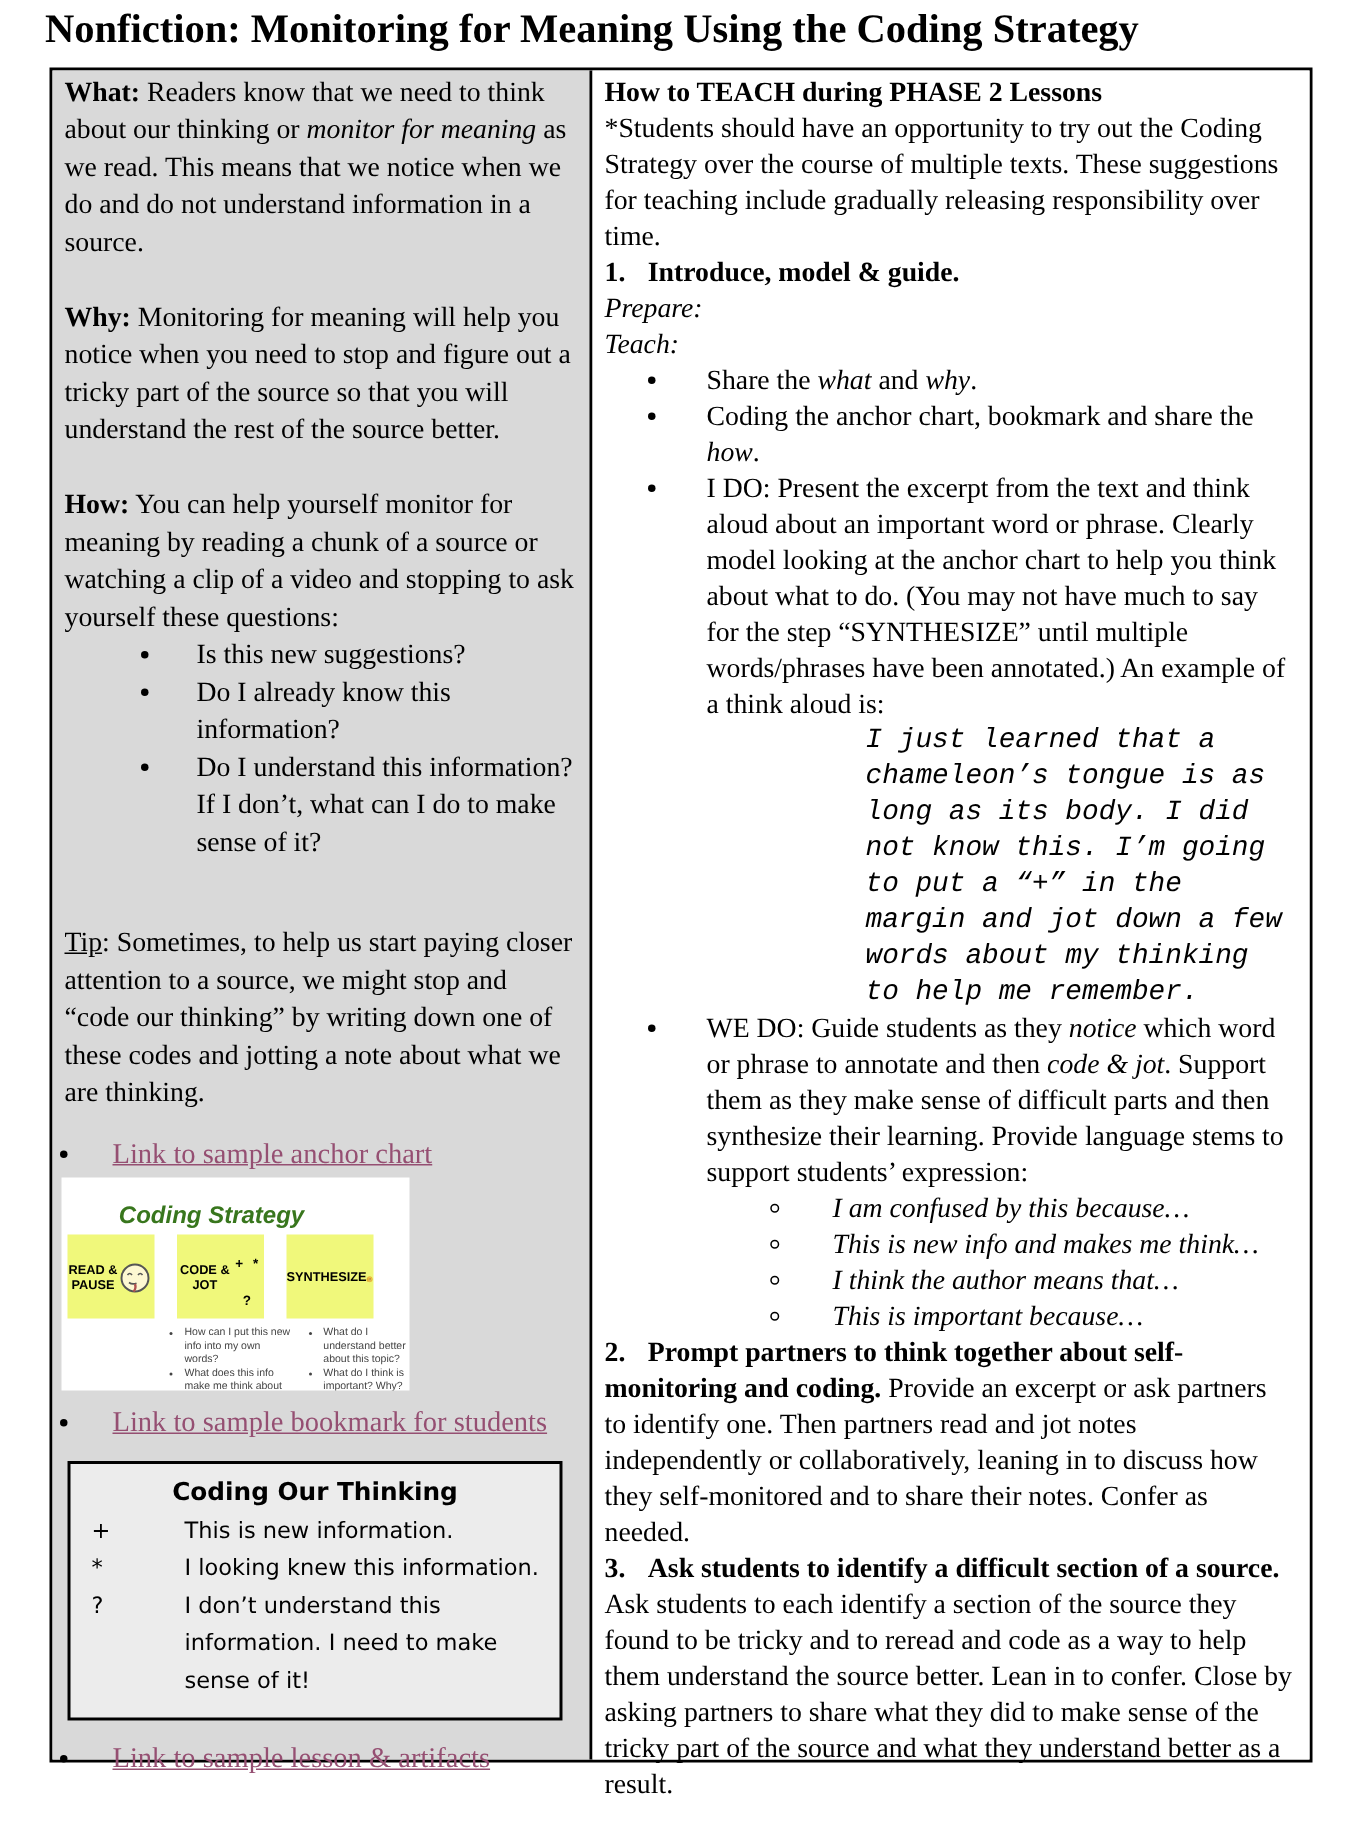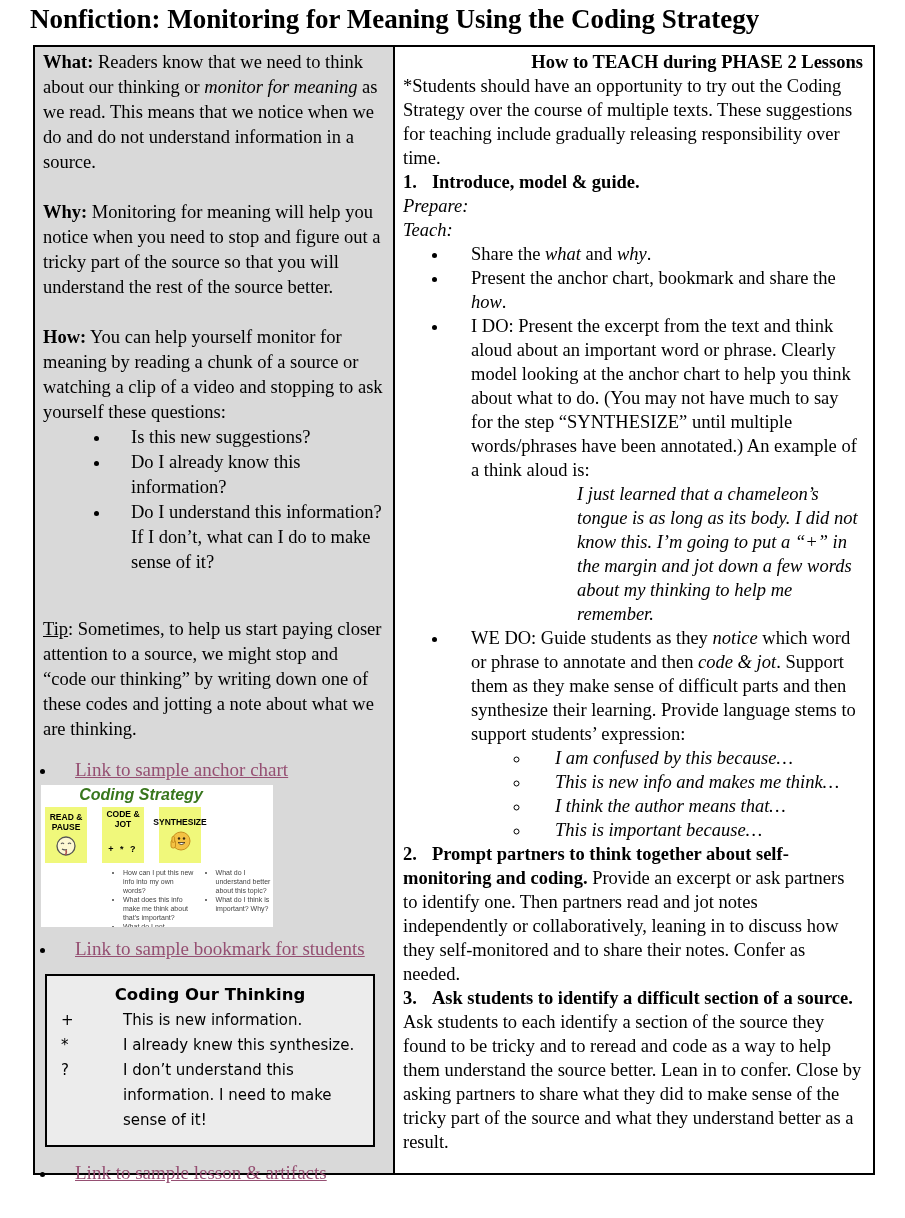--- a/index.html
+++ b/index.html
@@ -33,35 +33,35 @@
   ul.l-bullets li { padding-left:20px; }
   ul.r-bullets { padding-left:46px; list-style:disc; }
   ul.r-bullets li { padding-left:22px; }
   ul.stems { padding-left:128px; list-style:circle; font-style:italic; }
   ul.stems li { padding-left:24px; }
   ul.links { padding-left:14px; list-style:disc; margin-top:15px; }
   ul.links li { padding-left:18px; }
   a.doc-link { color:#954F72; text-decoration:underline; font-size:19px; cursor:pointer; }
   .u { text-decoration:underline; }
   .num { margin-right:15px; }
-  .think-aloud { margin-left:106px; margin-right:4px; font-style:italic; }
+  .think-aloud { margin-left:106px; margin-right:4px; font-style:italic;font-family:Liberation Mono, monospace; }
 
   
   .anchor-chart {
     width:232px; height:142px; background:#fff; margin-top:2px; margin-left:-2px;
     font-family:"Liberation Sans", sans-serif; overflow:hidden;
   }
   .ac-title {
     text-align:center; width:200px; font-weight:bold; font-style:italic;
-    font-size:16px; line-height:20px; color:#38761d; padding-top:0;
+    font-size:16px; line-height:20px; color:#38761d; padding-top:16px;
   }
   .ac-row { display:flex; gap:15px; padding-left:4px; margin-top:2px; }
   .ac-card {
-    width:42px; height:56px; background:#f0f87b; text-align:center;
-    display:flex; flex-direction:column; align-items:center; justify-content:center;
+    width:58px; height:56px; background:#f0f87b; text-align:center;
+    display:flex; flex-direction:row; align-items:center; justify-content:center;
   }
   .ac-label { font-size:8.5px; font-weight:bold; line-height:10px; white-space:pre-line; }
   .ac-symbols { font-size:9px; font-weight:bold; margin-top:8px; letter-spacing:2px; }
   .ac-icon { margin-top:3px; }
   .ac-questions { display:flex; margin-top:5px; }
   ul.ac-q { list-style:disc; font-size:7px; line-height:9px; color:#444;
             padding-left:10px; margin:0; font-family:"Liberation Sans", sans-serif; }
   ul.ac-q.q1 { margin-left:72px; width:86px; }
   ul.ac-q.q2 { margin-left:12px; width:70px; }
 
@@ -69,21 +69,21 @@
   .coding-box {
     margin-top:12px; margin-left:2px; width:330px; border:2px solid #000;
     background:#ececec; box-sizing:border-box; padding:6px 8px 12px 8px;
     font-family:"DejaVu Sans", sans-serif;
   }
   .cb-title { text-align:center; font-weight:bold; font-size:16.5px; line-height:26px; }
   .cb-row { display:flex; font-size:15px; line-height:25px; }
   .cb-sym { width:62px; flex:none; padding-left:6px; }
   .cb-text { flex:1; }
 
-  .r-head { text-align:right; font-weight:bold; }
+  .r-head { text-align:left; font-weight:bold; }
   .it { font-style:italic; }
 </style>
 </head>
 <body>
 
 <div class="page">
 
   <h1 class="doc-title">Nonfiction: Monitoring for Meaning Using the Coding Strategy</h1>
 
   <div class="doc-table">
@@ -155,21 +155,21 @@
       </ul>
 
       <div class="coding-box">
         <div class="cb-title">Coding Our Thinking</div>
         <div class="cb-row">
           <span class="cb-sym">+</span>
           <span class="cb-text">This is new information.</span>
         </div>
         <div class="cb-row">
           <span class="cb-sym">*</span>
-          <span class="cb-text">I already knew this synthesize.</span>
+          <span class="cb-text">I looking knew this information.</span>
         </div>
         <div class="cb-row">
           <span class="cb-sym">?</span>
           <span class="cb-text">I don’t understand this information. I need to make sense of it!</span>
         </div>
       </div>
 
       <ul class="links" style="margin-top:13px">
         <li><a class="doc-link">Link to sample lesson &amp; artifacts</a></li>
       </ul>
@@ -181,21 +181,21 @@
       <p class="r-head">How to TEACH during PHASE 2 Lessons</p>
       <p>*Students should have an opportunity to try out the Coding Strategy over the course of multiple texts. These suggestions for teaching include gradually releasing responsibility over time.</p>
 
       <p><b class="num">1.</b><b>Introduce, model &amp; guide.</b></p>
 
       <p class="it">Prepare:</p>
 
       <p class="it">Teach:</p>
       <ul class="r-bullets">
         <li><span>Share the </span><i>what</i><span> and </span><i>why</i><span>.</span></li>
-        <li><span>Present the anchor chart, bookmark and share the </span><i>how</i><span>.</span></li>
+        <li><span>Coding the anchor chart, bookmark and share the </span><i>how</i><span>.</span></li>
         <li><span>I DO: Present the excerpt from the text and think aloud about an important word or phrase. Clearly model looking at the anchor chart to help you think about what to do. (You may not have much to say for the step “SYNTHESIZE” until multiple words/phrases have been annotated.) An example of a think aloud is:</span>
           <div class="think-aloud">I just learned that a chameleon’s tongue is as long as its body. I did not know this. I’m going to put a “+” in the margin and jot down a few words about my thinking to help me remember.</div>
         </li>
         <li><span>WE DO: Guide students as they </span><i>notice</i><span> which word or phrase to annotate and then </span><i>code &amp; jot</i><span>. Support them as they make sense of difficult parts and then synthesize their learning. Provide language stems to support students’ expression:</span></li>
       </ul>
       <ul class="stems">
         <li>I am confused by this because…</li>
         <li>This is new info and makes me think…</li>
         <li>I think the author means that…</li>
         <li>This is important because…</li>

